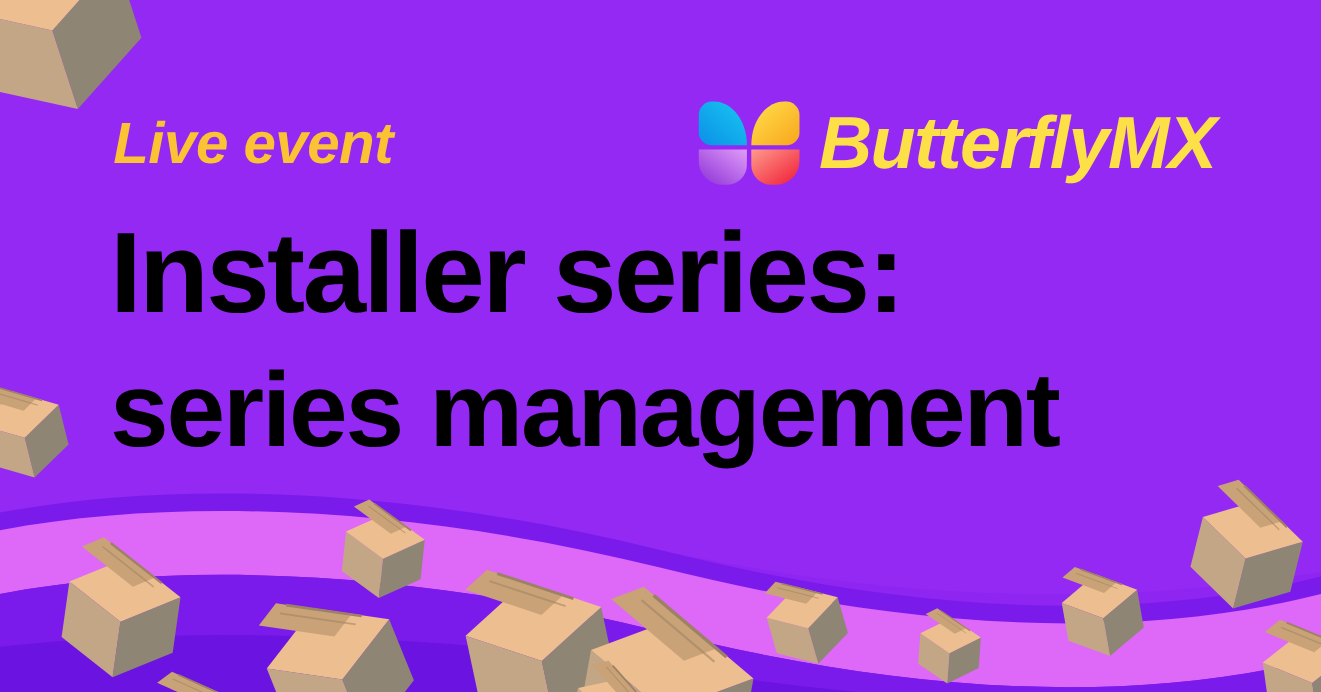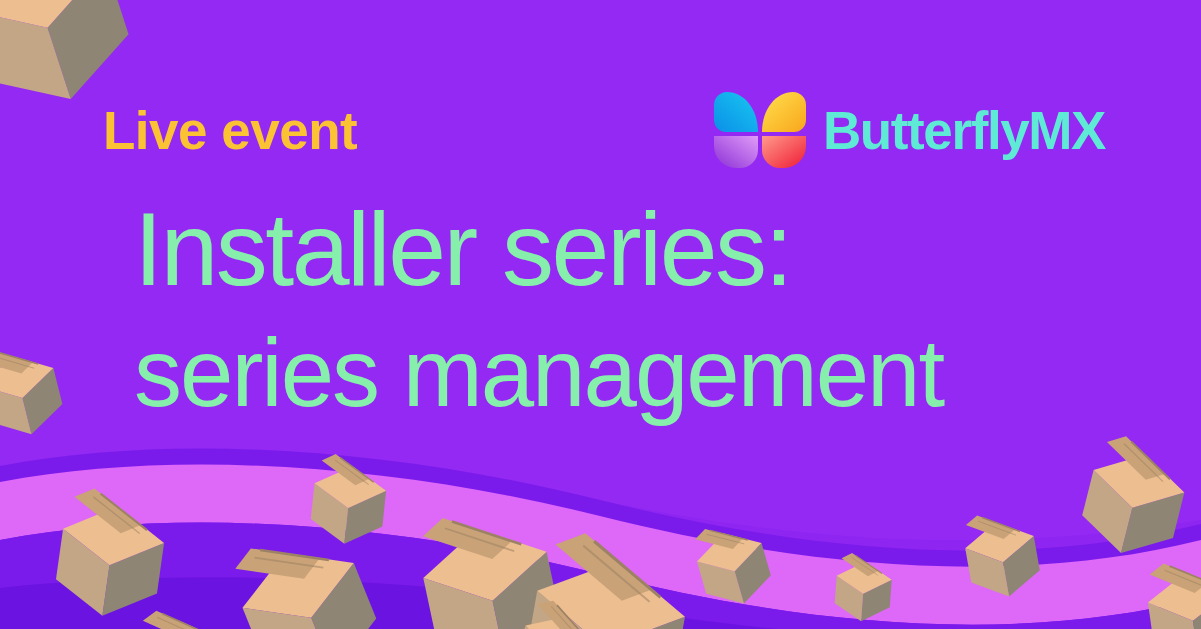--- a/index.html
+++ b/index.html
@@ -32,57 +32,57 @@
 
   
   #header-row {
     position:absolute;
     left:103px; top:88px;
     width:1002px;
     height:84px;
     display:flex;
     align-items:center;
     justify-content:space-between;
+    font-style:italic;
   }
   #eyebrow {
     font-size:53px;
     font-weight:700;
     letter-spacing:-0.5px;
     color:#FBC334;
     line-height:1;
     white-space:nowrap;
   }
   #logo-lockup {
     display:flex;
     align-items:center;
     gap:17px;
   }
   #logo-mark { display:block; }
   #logo-wordmark {
-    font-size:53px;
+    font-size:67px;
     font-weight:700;
     letter-spacing:-1.4px;
-    color:#5eead4;
+    color:#fde047;
     line-height:1;
     white-space:nowrap;
   }
 
   
   #headline {
     position:absolute;
     left:100px; top:197px;
     width:1060px;
   }
   .headline-line {
-    color:#86efac;
-    font-weight:400;
+    color:#000000;
+    font-weight:700;
     line-height:1.0;
     white-space:nowrap;
     letter-spacing:-2.5px;
-    margin-left:34px;
   }
   #headline-line-1 { font-size:104px; }
   #headline-line-2 { font-size:96px; margin-top:24px; letter-spacing:-2px; }
 </style>
 </head>
 <body>
 
 <div id="banner">
 
   <svg id="bg-layer" viewBox="0 0 1201 629" preserveAspectRatio="none" xmlns="http://www.w3.org/2000/svg">

